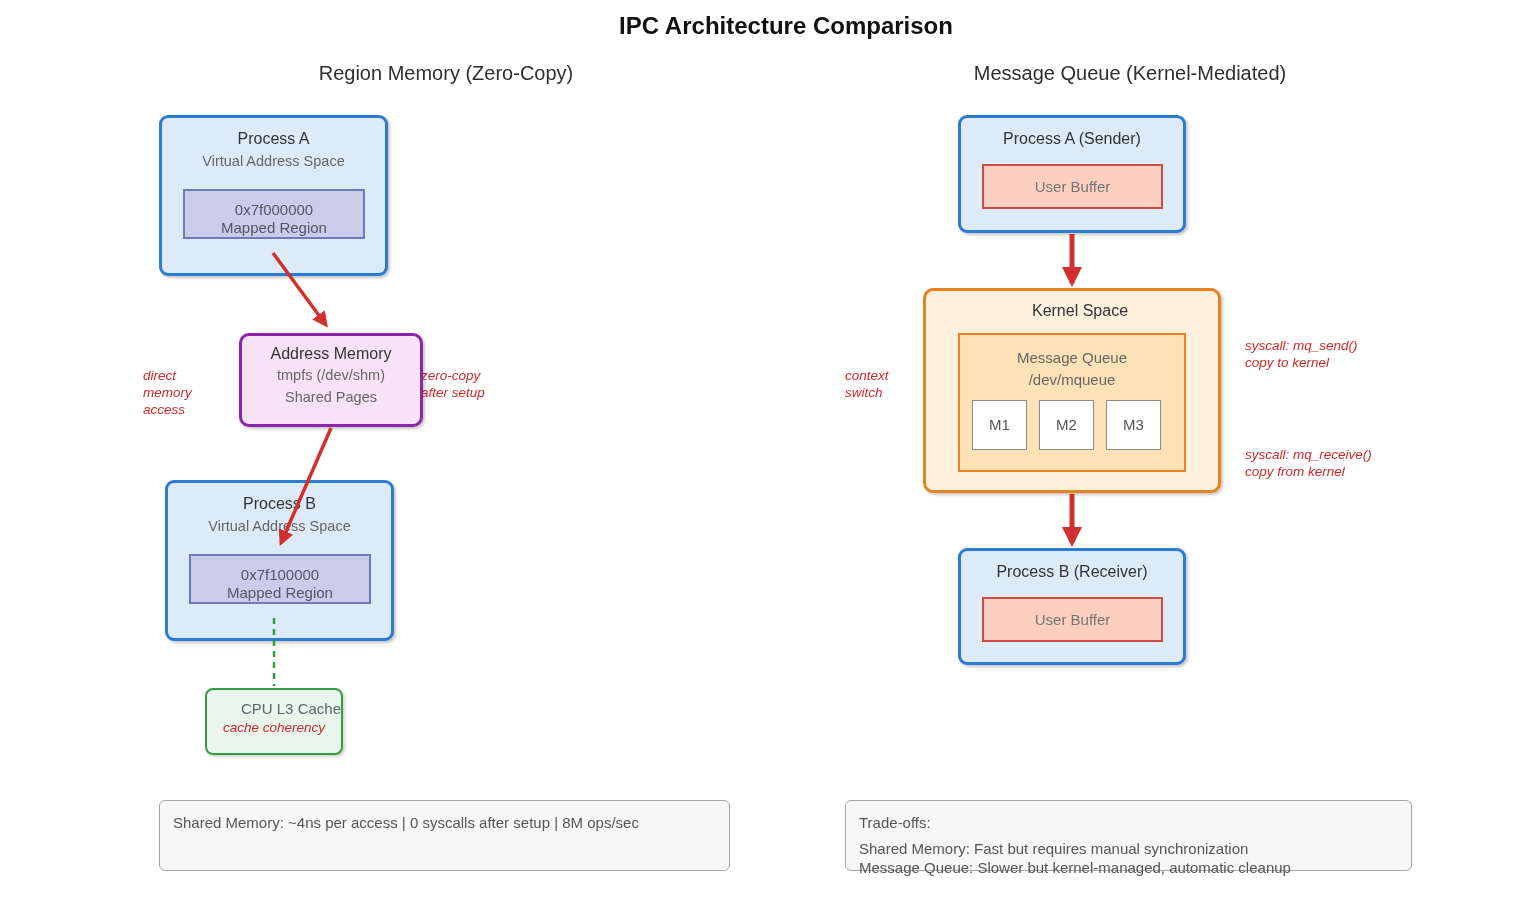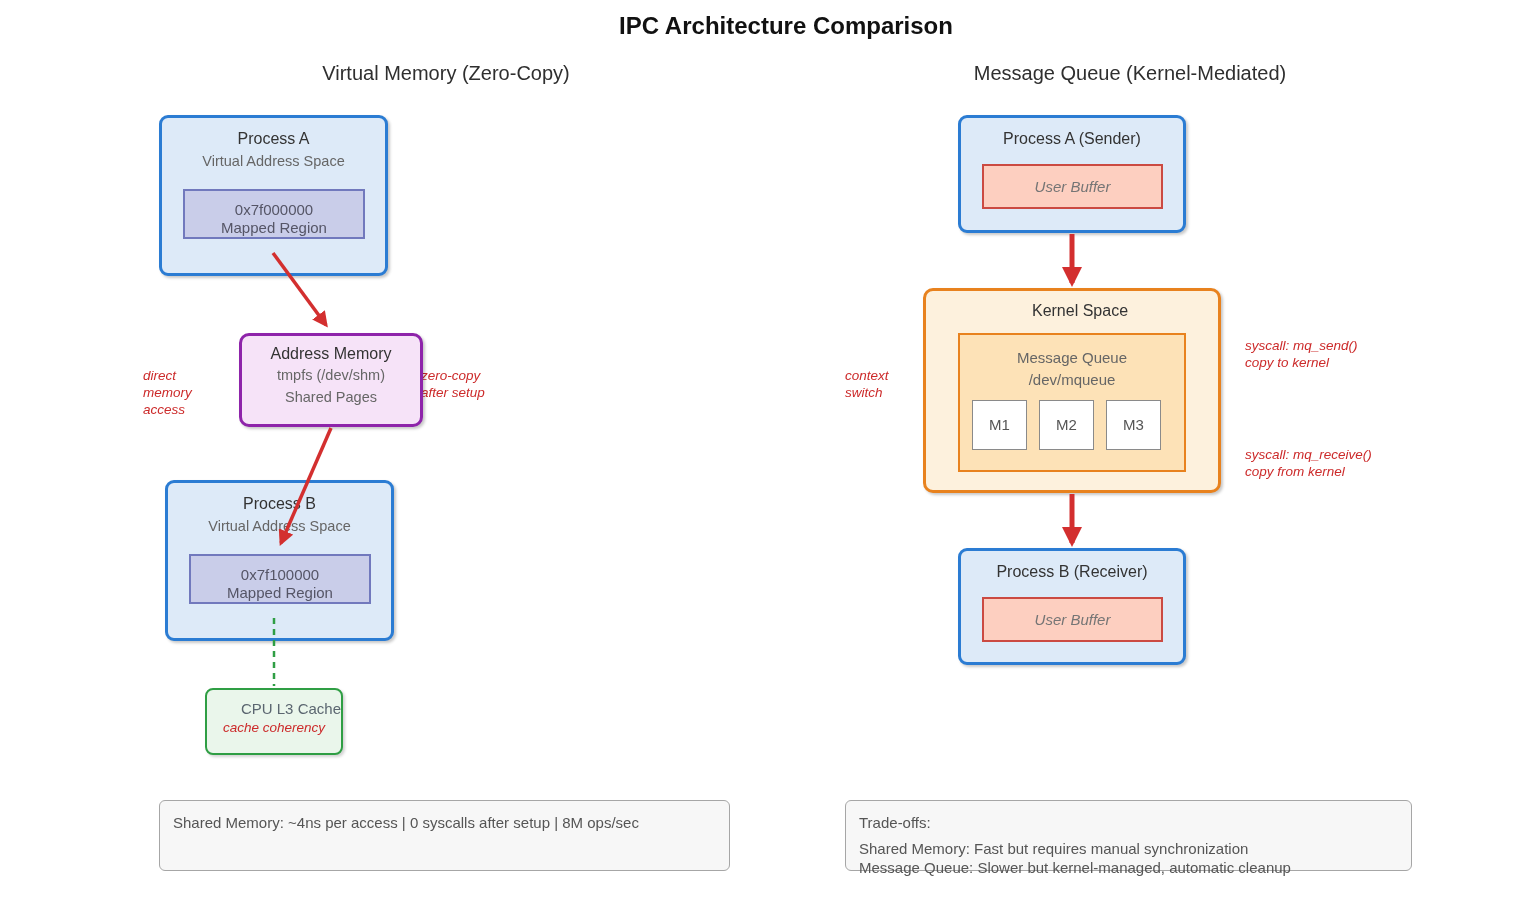--- a/index.html
+++ b/index.html
@@ -59,21 +59,21 @@
   .queue-title { margin-top:12px; text-align:center; font-size:15px; color:#666666; line-height:22px; }
   .msg-box {
     position:absolute; top:65px; width:55px; height:50px;
     background:#ffffff; border:1.5px solid #8a8a8a; box-sizing:border-box;
     text-align:center; line-height:47px; font-size:15px; color:#555555;
   }
 
   .buffer-box {
     position:absolute; left:21px; top:46px; width:181px; height:45px;
     background:#fdcfc0; border:2px solid #cb4a42; box-sizing:border-box;
-    text-align:center; line-height:41px; font-size:15px; color:#757575;font-style:italic;
+    text-align:center; line-height:41px; font-size:15px; color:#757575;
   }
 
   .info-box {
     background:#f7f7f7; border:1.5px solid #a6a6a6; border-radius:6px;
     box-sizing:border-box; padding:11px 13px; font-size:15px; color:#555555;
   }
   .info-box.left  { left:159px; top:800px; width:571px; height:71px; line-height:22.5px; }
   .info-box.right { left:845px; top:800px; width:567px; height:71px; overflow:visible; }
   .tradeoff-heading { line-height:22px; margin-bottom:6px; }
   .tradeoff-line { line-height:18.5px; }
@@ -89,21 +89,21 @@
   .ann.receive  { left:1245px; top:446px; width:180px; }
 
   .overlay { position:absolute; left:0; top:0; z-index:10; pointer-events:none; }
 </style>
 </head>
 <body>
 
 <div class="canvas">
 
   <div class="abs main-title">IPC Architecture Comparison</div>
-  <div class="abs col-header left">Virtual Memory (Zero-Copy)</div>
+  <div class="abs col-header left">Region Memory (Zero-Copy)</div>
   <div class="abs col-header right">Message Queue (Kernel-Mediated)</div>
 
   <div class="abs proc-box" style="left:159px; top:115px; width:229px; height:161px;">
     <div class="proc-title">Process A</div>
     <div class="proc-sub">Virtual Address Space</div>
     <div class="region" style="top:71px;">
       <div>0x7f000000</div>
       <div>Mapped Region</div>
     </div>
   </div>

